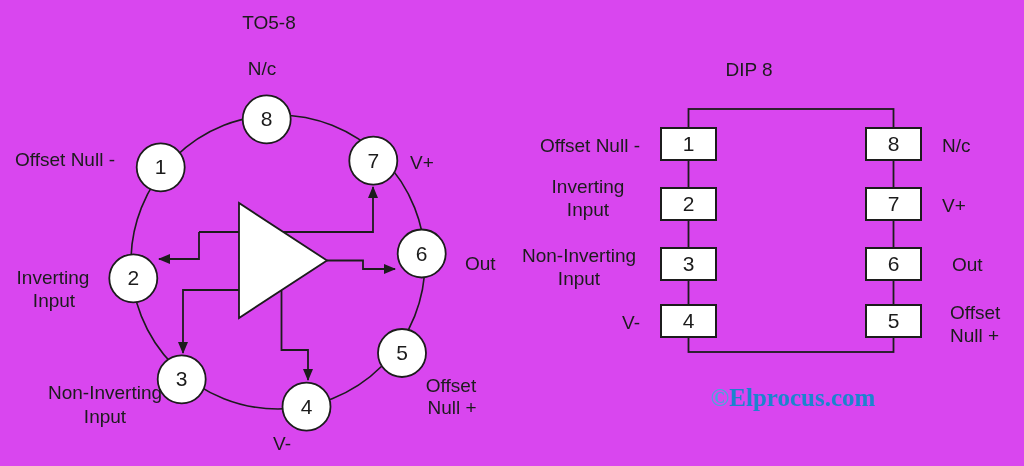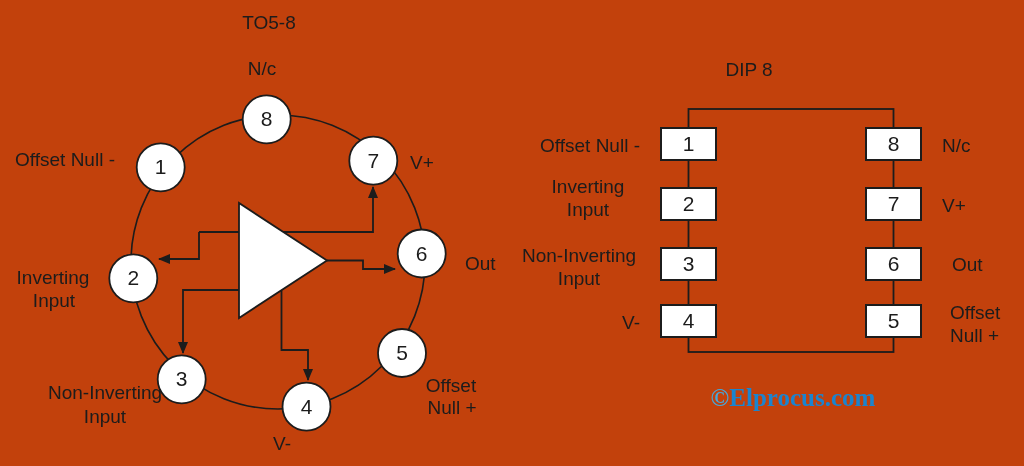--- a/index.html
+++ b/index.html
@@ -1,20 +1,20 @@
 <!DOCTYPE html>
 <html><head>
 <meta charset="utf-8">
 <style>
   html, body { margin: 0; padding: 0; background: #ffffff; }
   .canvas {
     position: relative;
     width: 1024px;
     height: 466px;
-    background: #c2410c;
+    background: #d946ef;
     overflow: hidden;
     text-decoration: underline;
   }
   svg { display: block; }
   text {
     font-family: "Liberation Sans", sans-serif;
     fill: #1c1c1c;
   }
   .lbl  { font-size: 19px; }
   .num  { font-size: 21px; }

